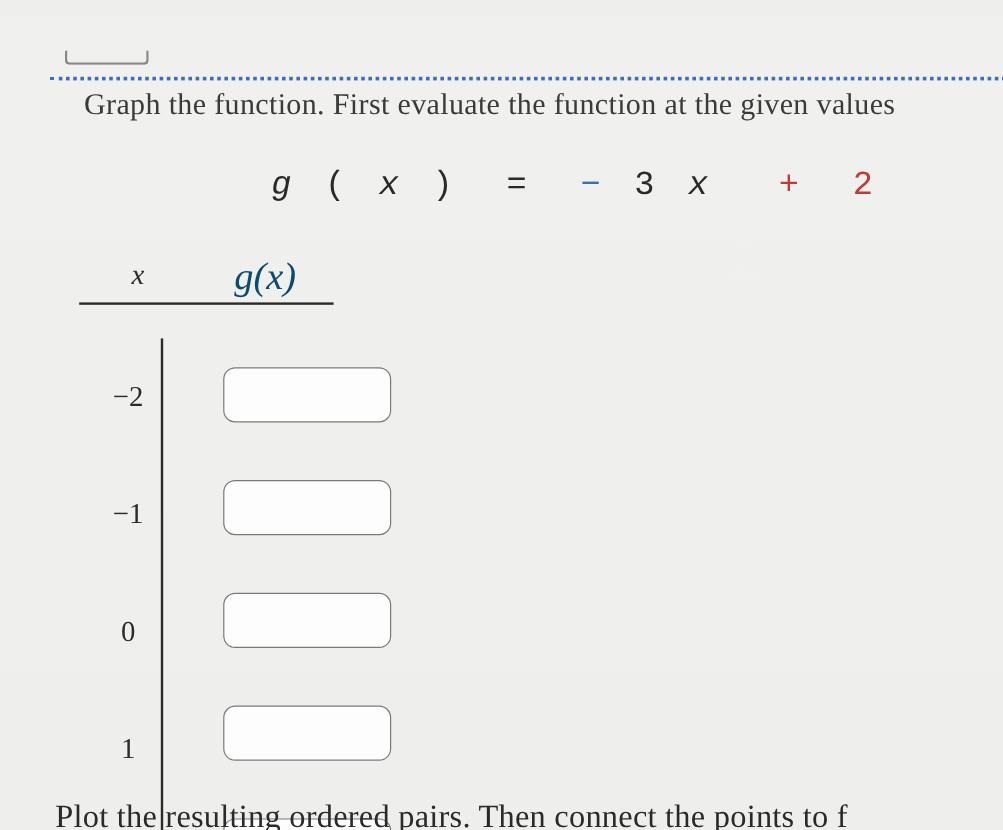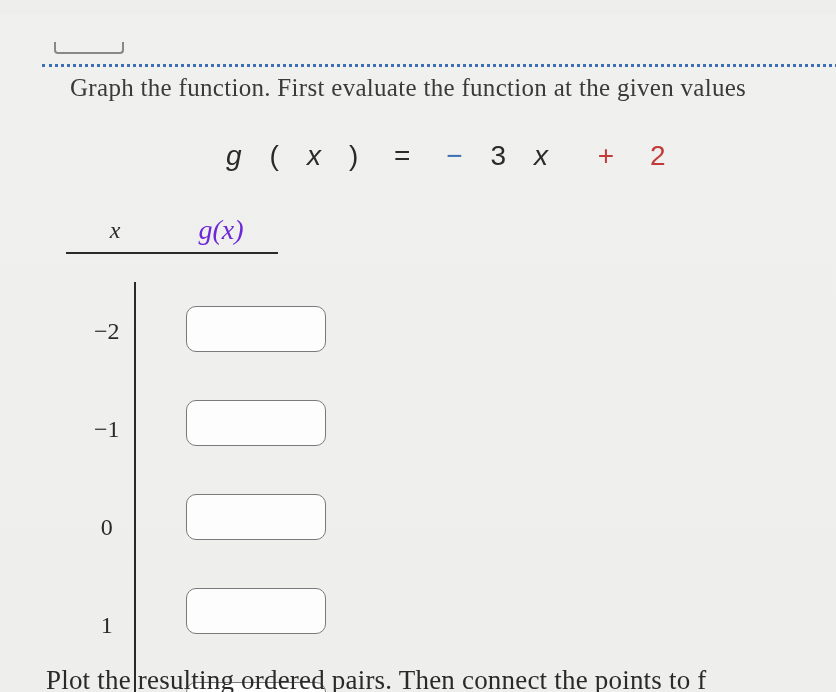--- a/index.html
+++ b/index.html
@@ -41,21 +41,21 @@
       color: #3a3a3a;
       letter-spacing: 0.3px;
     }
     .equation {
       position: absolute;
       top: 98px;
       left: 170px;
       font-size: 28px;
       font-style: italic;
       color: #2a2a2a;
-      font-family: Liberation Sans, sans-serif;
+      font-family: Liberation Mono, monospace;
     }
     .equation .minus {
       color: #3c6fb3;
       font-style: normal;
     }
     .equation .plus2 {
       color: #c03a3a;
       font-style: normal;
     }
     .equation .op {
@@ -77,22 +77,22 @@
       width: 70px;
       text-align: center;
       font-style: italic;
       font-size: 24px;
       color: #2a2a2a;
     }
     .col-gx {
       flex: 1;
       text-align: center;
       font-style: italic;
-      font-size: 28px;
-      color: #6d28d9;
+      font-size: 32px;
+      color: #0c4a6e;
     }
     .table-body {
       display: flex;
     }
     .x-column {
       width: 70px;
       border-right: 2px solid #2a2a2a;
       display: flex;
       flex-direction: column;
     }

